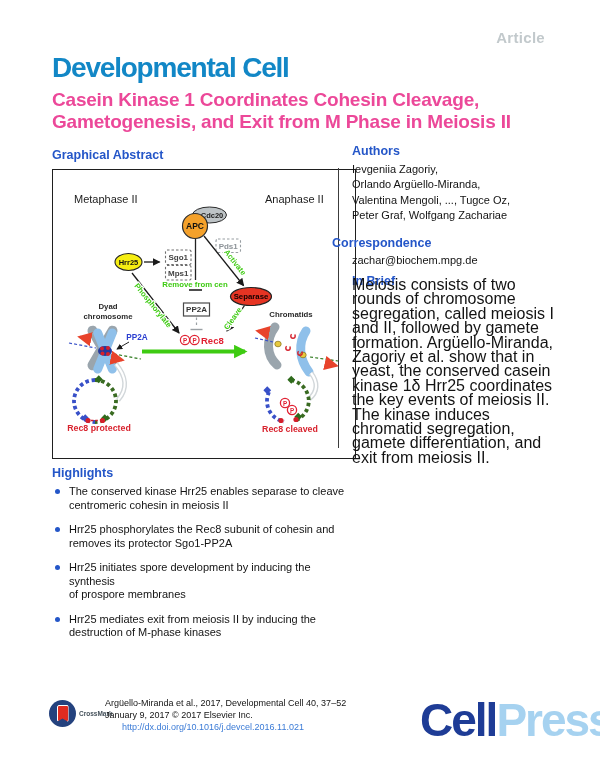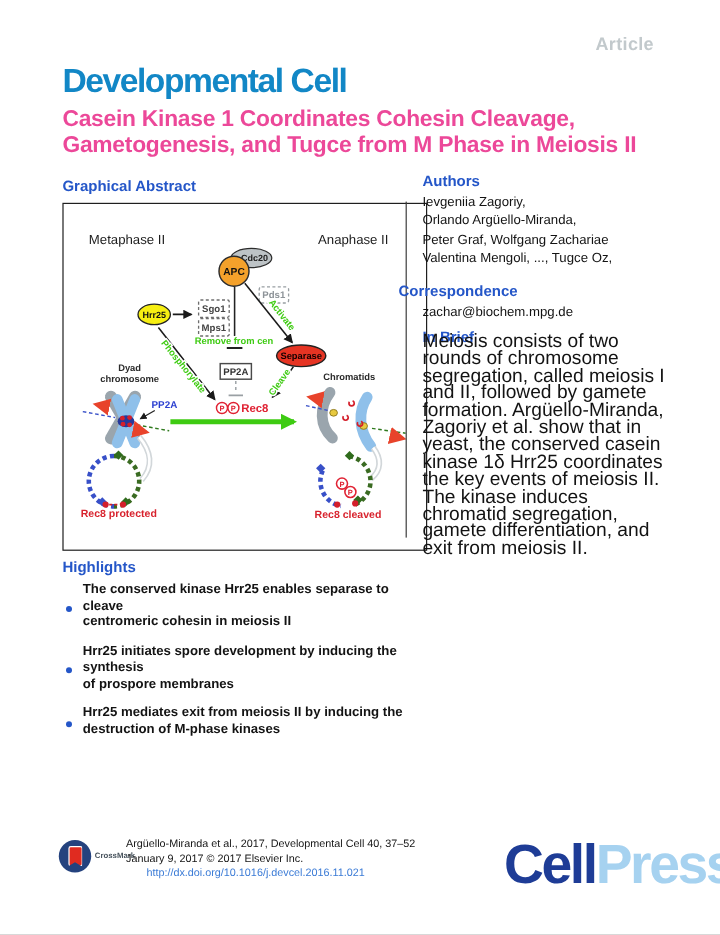--- a/index.html
+++ b/index.html
@@ -14,21 +14,21 @@
   .journal{left:52px;top:52px;font-size:28px;font-weight:bold;color:var(--journal_blue,#1287c6);letter-spacing:-1.2px;}
   .paper-title{left:52px;top:89px;font-size:19px;font-weight:bold;color:#ec4899;line-height:21.5px;letter-spacing:-0.2px;}
   
   .sec-head{font-size:12.5px;font-weight:bold;color:var(--heading_blue,#2456c8);}
   .ga-head{left:52px;top:148px;}
   .figure{left:52px;top:169px;width:304px;height:290px;border:1.6px solid #1f1f1f;box-sizing:border-box;background:#fff;}
   .figure svg{width:100%;height:100%;display:block;}
   
   .hl-head{left:52px;top:466px;}
   .hl-list{left:52px;top:485px;width:305px;display:flex;flex-direction:column;gap:11px;}
-  .hl-item{display:flex;align-items:center;font-weight:bold;}
+  .hl-item{display:flex;align-items:flex-start;}
   .hl-bullet{width:5px;height:5px;border-radius:50%;background:var(--heading_blue,#2456c8);margin:4px 9px 0 3px;flex:none;}
   .hl-text{font-size:11px;line-height:13.5px;color:#131313;}
   
   .col-rule{left:338px;top:168px;width:1.4px;height:280px;background:#3c3c3c;}
   .authors-head{left:352px;top:144px;}
   .author-lines{left:352px;top:162px;font-size:11px;line-height:15.4px;color:#131313;}
   .corr-head{left:332px;top:236px;}
   .corr-email{left:352px;top:254px;font-size:11px;color:#131313;}
   .inbrief-head{left:352px;top:274px;}
   .inbrief-text{left:352px;top:278px;width:210px;font-size:16px;line-height:14.4px;color:#131313;}
@@ -49,21 +49,21 @@
 </style>
 </head>
 <body>
 
 <div class="page">
 
   <div class="abs article-tag">Article</div>
   <div class="abs journal">Developmental Cell</div>
   <div class="abs paper-title">
     <span>Casein Kinase 1 Coordinates Cohesin Cleavage,</span><br>
-    <span>Gametogenesis, and Tugce from M Phase in Meiosis II</span>
+    <span>Gametogenesis, and Exit from M Phase in Meiosis II</span>
   </div>
 
   <div class="abs sec-head ga-head">Graphical Abstract</div>
   <div class="abs figure">
     <svg viewBox="0 0 290 288">
       <defs>
         <marker id="ab" markerWidth="7" markerHeight="7" refX="5.2" refY="3" orient="auto">
             <path d="M0,0 L6,3 L0,6 Z" fill="#1a1a1a"></path>
           </marker>
         <marker id="ar" markerWidth="7" markerHeight="7" refX="4.8" refY="3" orient="auto">
@@ -201,35 +201,39 @@
   </div>
 
   <div class="abs sec-head hl-head">Highlights</div>
   <div class="abs hl-list">
     <div class="hl-item">
       <span class="hl-bullet"></span>
       <span class="hl-text"><span>The conserved kinase Hrr25 enables separase to cleave</span><br><span>centromeric cohesin in meiosis II</span></span>
     </div>
     <div class="hl-item">
       <span class="hl-bullet"></span>
+      <span class="hl-text"><span>Hrr25 phosphorylates the Rec8 subunit of cohesin and</span><br><span>removes its protector Sgo1-PP2A</span></span>
+    </div>
+    <div class="hl-item">
+      <span class="hl-bullet"></span>
       <span class="hl-text"><span>Hrr25 initiates spore development by inducing the synthesis</span><br><span>of prospore membranes</span></span>
     </div>
     <div class="hl-item">
       <span class="hl-bullet"></span>
       <span class="hl-text"><span>Hrr25 mediates exit from meiosis II by inducing the</span><br><span>destruction of M-phase kinases</span></span>
     </div>
   </div>
 
   <div class="abs col-rule"></div>
   <div class="abs sec-head authors-head">Authors</div>
   <div class="abs author-lines">
     <div>Ievgeniia Zagoriy,</div>
     <div>Orlando Argüello-Miranda,</div>
+    <div>Valentina Mengoli, ..., Tugce Oz,</div>
     <div>Peter Graf, Wolfgang Zachariae</div>
-    <div>Valentina Mengoli, ..., Tugce Oz,</div>
   </div>
   <div class="abs sec-head corr-head">Correspondence</div>
   <div class="abs corr-email">zachar@biochem.mpg.de</div>
   <div class="abs sec-head inbrief-head">In Brief</div>
   <div class="abs inbrief-text">Meiosis consists of two rounds of chromosome segregation, called meiosis I and II, followed by gamete formation. Argüello-Miranda, Zagoriy et al. show that in yeast, the conserved casein kinase 1δ Hrr25 coordinates the key events of meiosis II. The kinase induces chromatid segregation, gamete differentiation, and exit from meiosis II.</div>
 
   <div class="abs crossmark">
     <div class="cm-circle">
       <div class="cm-flag"></div>
     </div>

